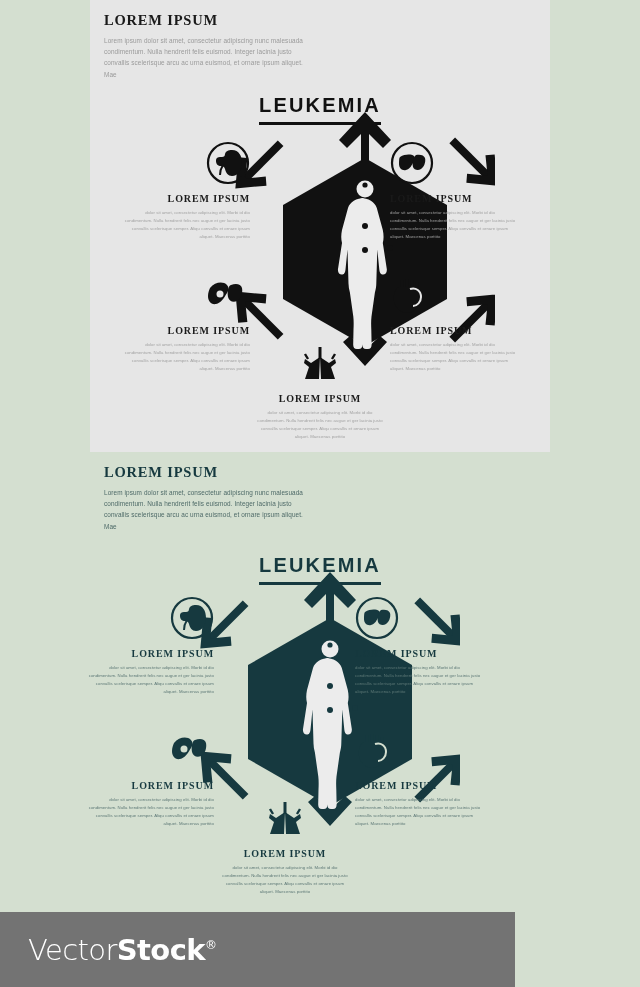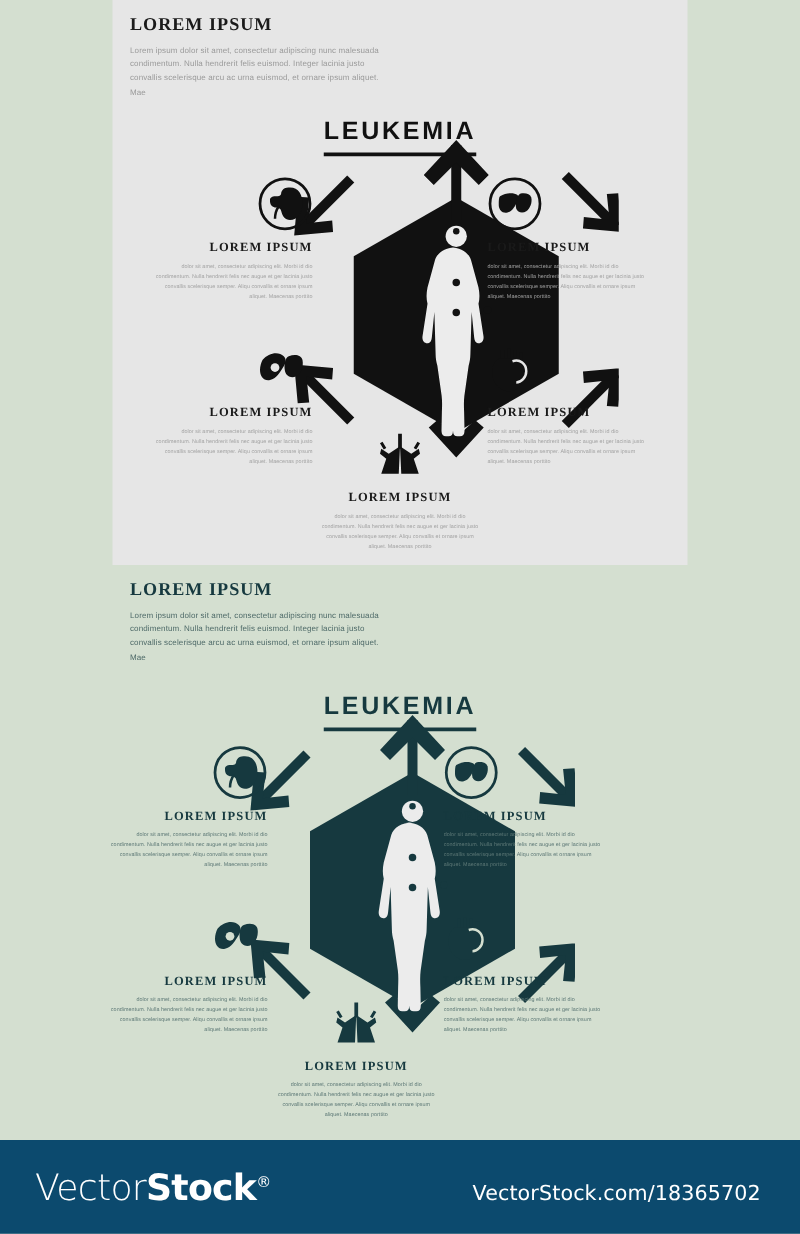--- a/index.html
+++ b/index.html
@@ -134,22 +134,22 @@
   #panel-green .it-0 { left: 82px;  top: 143px; }
   #panel-green .it-1 { left: 355px; top: 143px; }
   #panel-green .it-2 { left: 82px;  top: 275px; }
   #panel-green .it-3 { left: 355px; top: 275px; }
   #panel-green .it-4 { left: 219px; top: 343px; }
 
   
   #footer {
     position: absolute;
     left: 0; top: 912px;
-    width: 640px; height: 75px;
-    background: #0c4a6e;
+    width: 515px; height: 75px;
+    background: #737373;
   }
   .vs-logo {
     position: absolute;
     left: 28px; top: 21px;
     font-family: "DejaVu Sans", sans-serif;
     font-size: 29px;
     color: #ffffff;
     letter-spacing: -0.6px;
     white-space: nowrap;
   }
@@ -420,14 +420,13 @@
         <path d="M10 14 l-3 -5 M34 14 l3 -5" stroke="#16393f" stroke-width="2.4" fill="none"></path>
       </svg>
     </div>
     <div class="item-label">LOREM IPSUM</div>
     <div class="item-desc">dolor sit amet, consectetur adipiscing elit. Morbi id dio condimentum. Nulla hendrerit felis nec augue et ger lacinia justo convallis scelerisque semper. Aliqu convallis et ornare ipsum aliquet. Maecenas porttito</div>
   </div>
 </div>
 
 <div id="footer">
   <div class="vs-logo"><span class="light">Vector</span><span class="bold">Stock</span><span class="reg">®</span></div>
-  <div class="vs-url">VectorStock.com/18365702</div>
 </div>
 
 </body></html>

